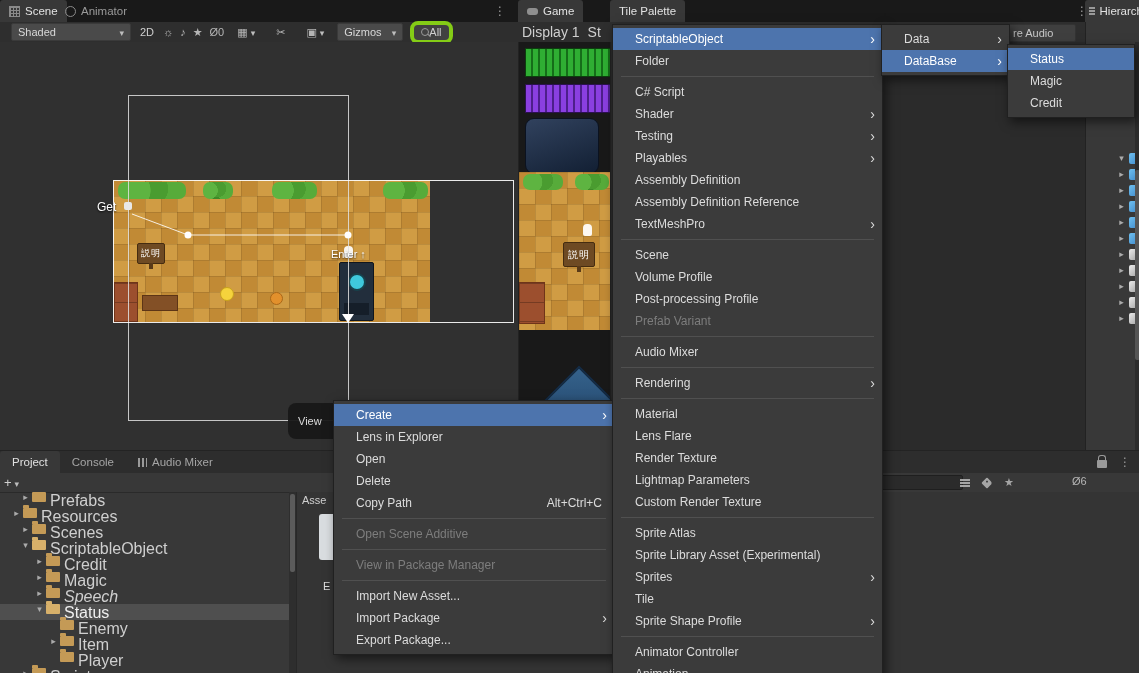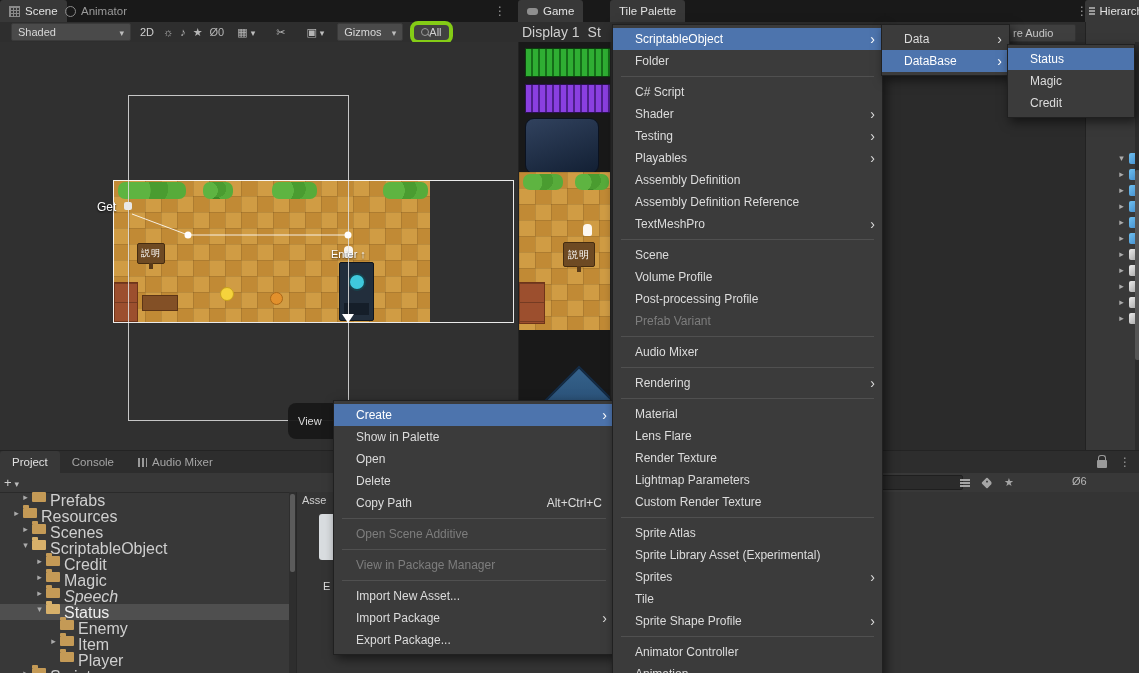--- a/index.html
+++ b/index.html
@@ -453,21 +453,21 @@
 
   <div class="menu" style="left:333px;top:400px;width:280px;">
 
       <div class="menu-item highlighted submenu">
         <span>Create</span>
         <span class="mi-shortcut"></span>
         <span class="mi-arrow"></span>
       </div>
 
       <div class="menu-item">
-        <span>Show in Palette</span>
+        <span>Lens in Explorer</span>
         <span class="mi-shortcut"></span>
 
       </div>
 
       <div class="menu-item">
         <span>Open</span>
         <span class="mi-shortcut"></span>
 
       </div>
 

